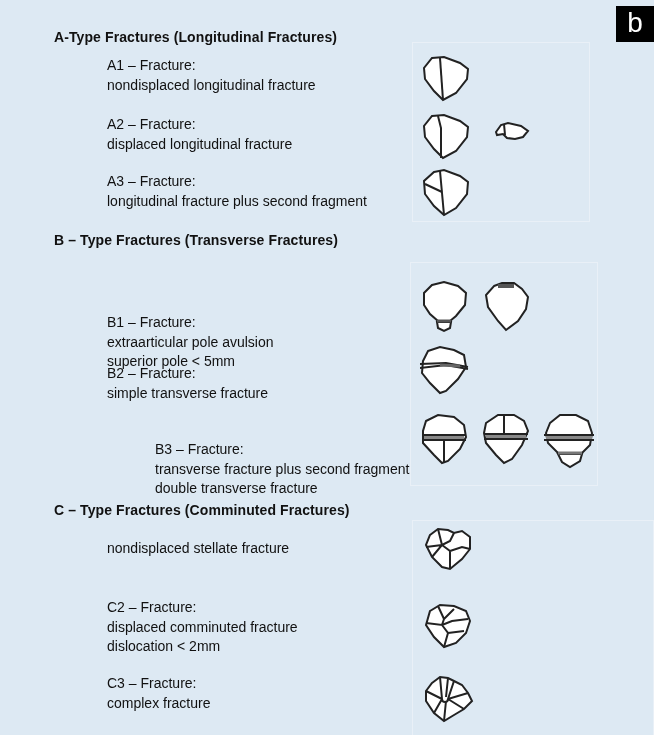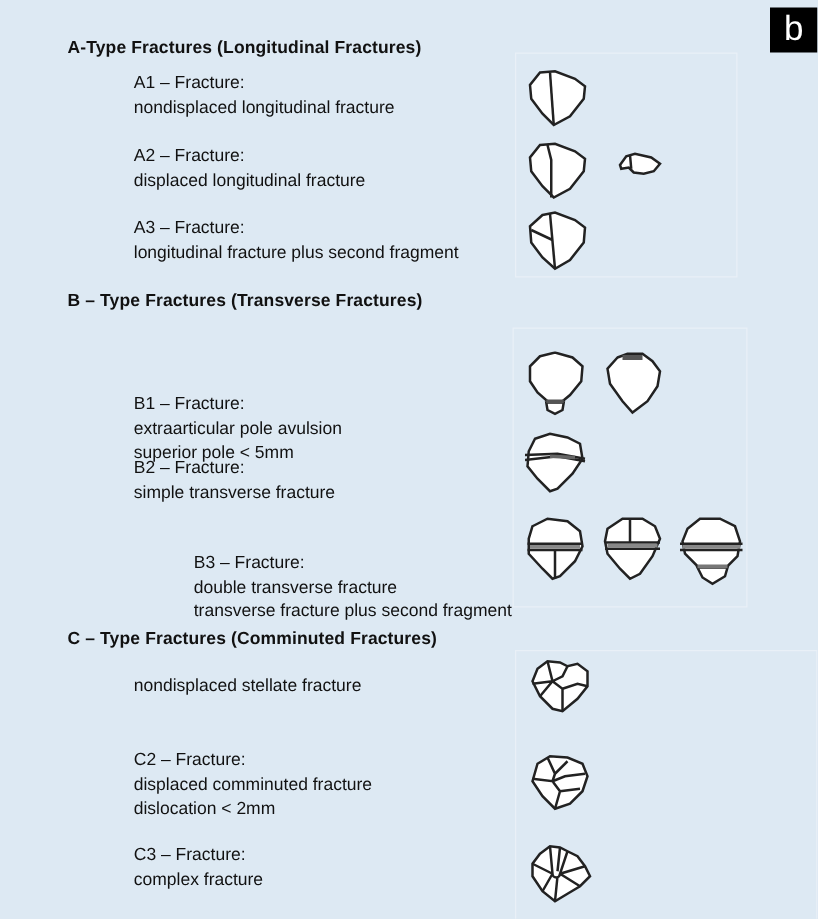--- a/index.html
+++ b/index.html
@@ -69,22 +69,22 @@
   <span class="code">B1 – Fracture:</span>
   <span class="line">extraarticular pole avulsion</span>
   <span class="line">superior pole &lt; 5mm</span>
 </div>
 <div class="entry" style="top:364px;">
   <span class="code">B2 – Fracture:</span>
   <span class="line">simple transverse fracture</span>
 </div>
 <div class="entry" style="top:440px;margin-left:48px;">
   <span class="code">B3 – Fracture:</span>
+  <span class="line">transverse fracture plus second fragment</span>
   <span class="line">double transverse fracture</span>
-  <span class="line">transverse fracture plus second fragment</span>
 </div>
 
 <div class="fig" style="left:422px;top:281px;">
   <svg width="48" height="52" viewBox="0 0 48 52">
       <path d="M10 4 L22 1 L36 5 L44 12 L43 24 L34 35 L28 40 L16 40 L8 33 L2 24 L2 12 Z" fill="#fff" stroke="#222" stroke-width="2"></path>
       <path d="M15 41 L29 41 L28 47 L22 50 L16 47 Z" fill="#fff" stroke="#222" stroke-width="2"></path>
       <path d="M15 40 L29 40" stroke="#555" stroke-width="3"></path>
     </svg>
 </div>
 <div class="fig" style="left:484px;top:281px;">

